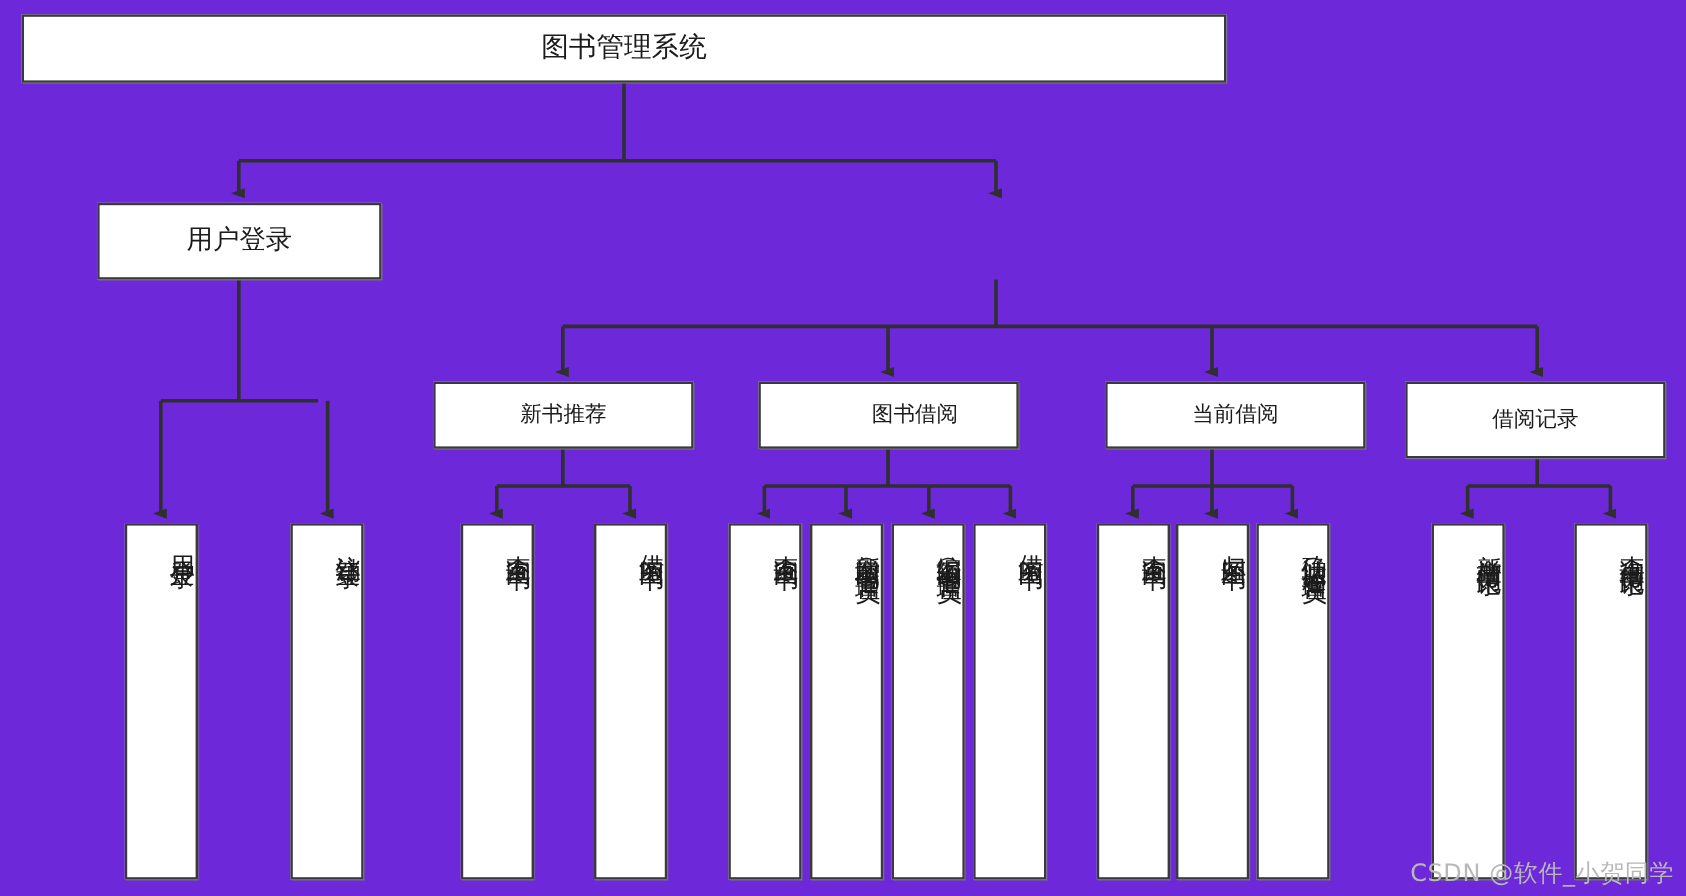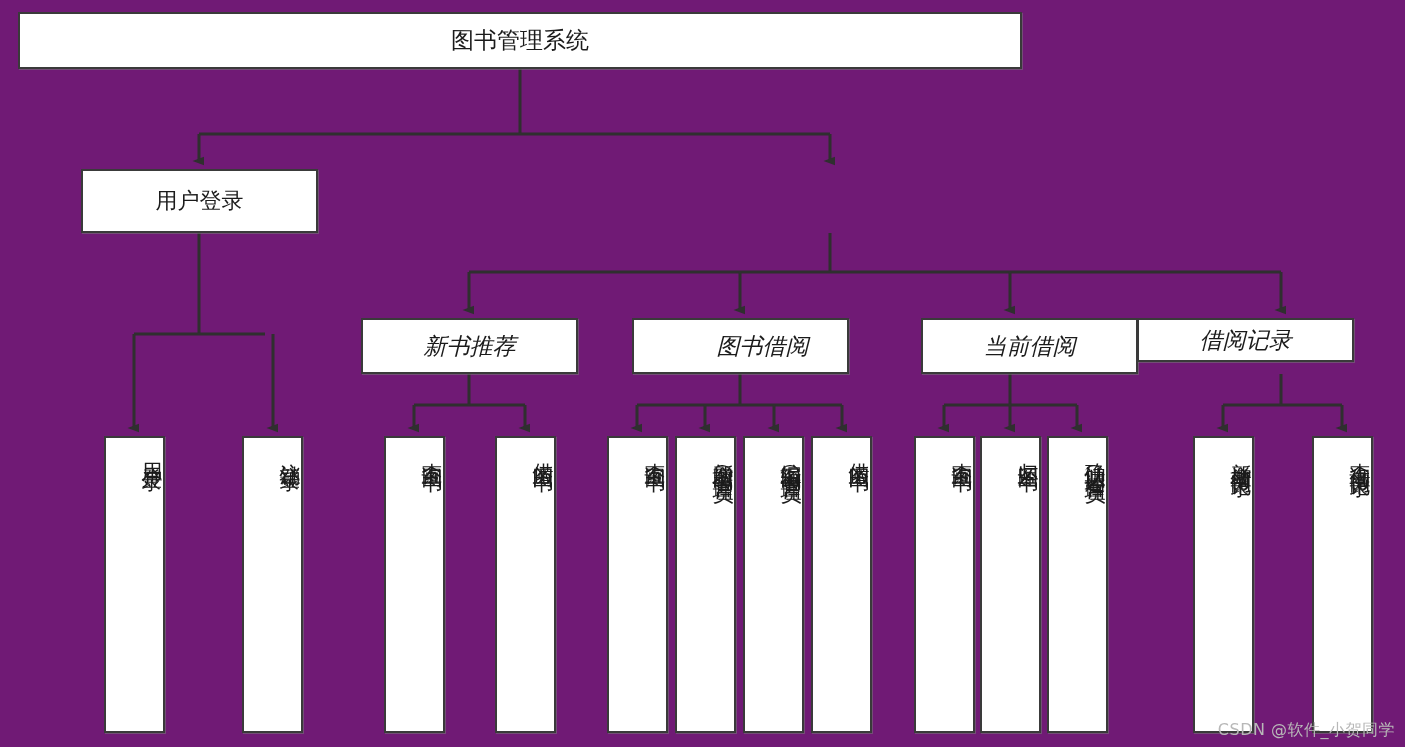--- a/index.html
+++ b/index.html
@@ -7,21 +7,21 @@
     padding: 0;
     background: #ffffff;
   }
   body {
     font-family: "DejaVu Sans", "Liberation Sans", sans-serif;
   }
   #canvas {
     position: relative;
     width: 1405px;
     height: 747px;
-    background: #701a75;
+    background: #6d28d9;
     overflow: hidden;
   }
   svg.wires {
     position: absolute;
     left: 0;
     top: 0;
     width: 1405px;
     height: 747px;
     pointer-events: none;
   }
@@ -37,22 +37,21 @@
     line-height: 1.16;
     box-shadow: 1px 1px 0 rgba(120,120,120,0.55);
   }
   .node-root {
     font-size: 23px;
   }
   .node-l2 {
     font-size: 22px;
   }
   .node-l3 {
-    font-size: 23px;
-    font-style: italic;
+    font-size: 18px;
   }
   .node-leaf {
     font-size: 21px;
     writing-mode: vertical-rl;
     text-orientation: upright;
     align-items: flex-start;
     justify-content: flex-start;
     padding-top: 8px;
     letter-spacing: 3px;
   }
@@ -61,21 +60,21 @@
     writing-mode: vertical-rl;
     text-orientation: upright;
     line-height: 1.05;
     width: 100%;
     text-align: left;
   }
   .watermark {
     position: absolute;
     right: 10px;
     bottom: 6px;
-    font-size: 16px;
+    font-size: 20px;
     color: #b8b8b8;
     letter-spacing: 0.5px;
     white-space: nowrap;
   }
 </style>
 </head>
 <body>
 
 <div id="canvas">
 
@@ -142,21 +141,21 @@
 
   <div class="node node-l3" style="left:361px; top:318px; width:217px; height:56px;">
     <span>新书推荐</span>
   </div>
   <div class="node node-l3" style="left:632px; top:318px; width:217px; height:56px;padding-left:44px;">
     <span>图书借阅</span>
   </div>
   <div class="node node-l3" style="left:901px; top:318px; width:217px; height:56px;margin-left:20px;">
     <span>当前借阅</span>
   </div>
-  <div class="node node-l3" style="left:1137px; top:318px; width:217px; height:44px;">
+  <div class="node node-l3" style="left:1171px; top:318px; width:217px; height:64px;">
     <span>借阅记录</span>
   </div>
 
   <div class="node node-leaf" style="left:104px; top:436px; width:61px; height:297px;">
     <span class="vtext">用户登录</span>
   </div>
   <div class="node node-leaf" style="left:242px; top:436px; width:61px; height:297px;">
     <span class="vtext">注销登录</span>
   </div>
 

